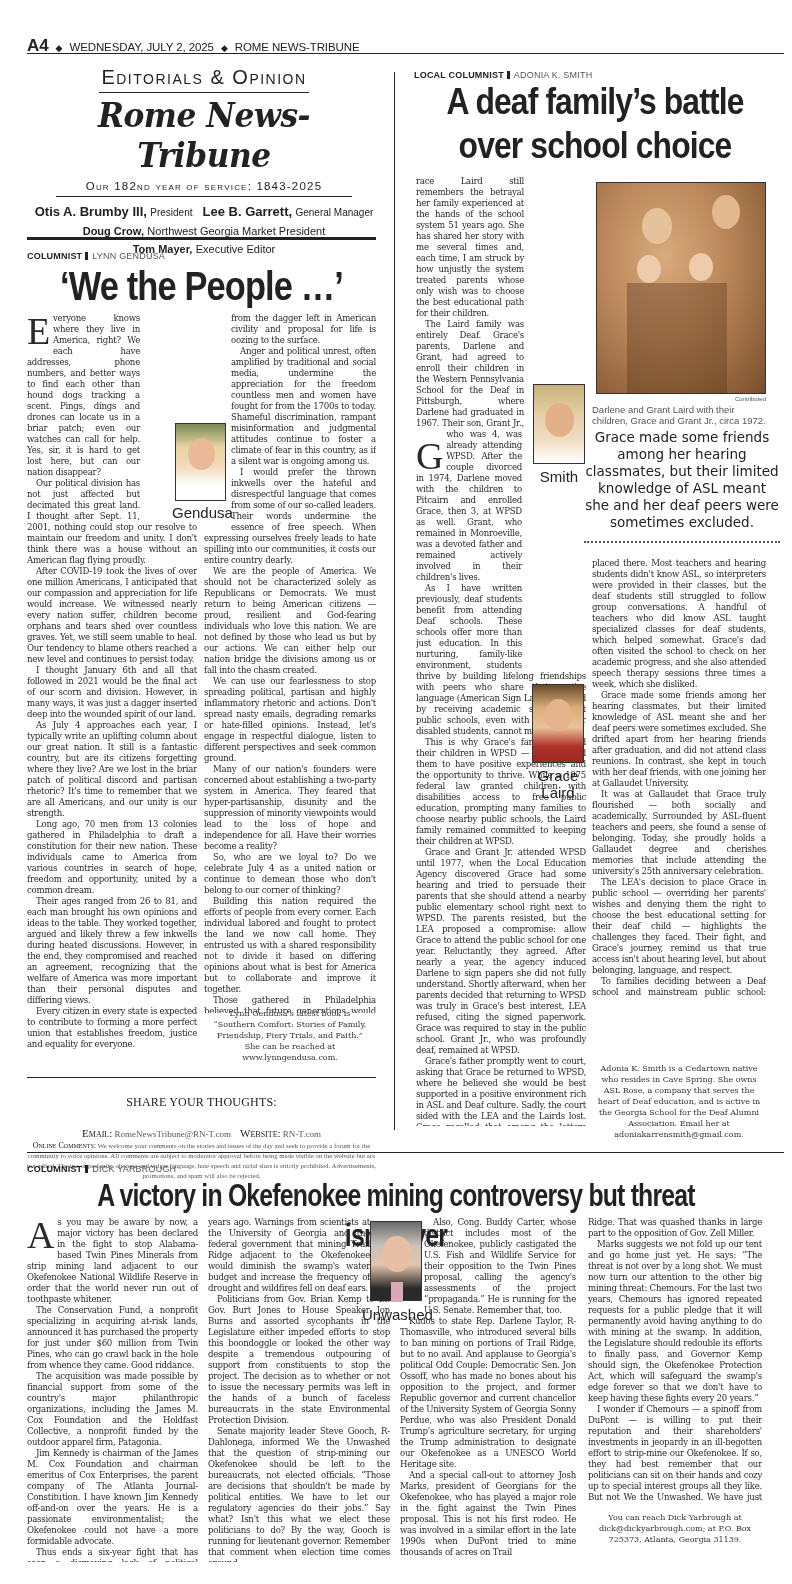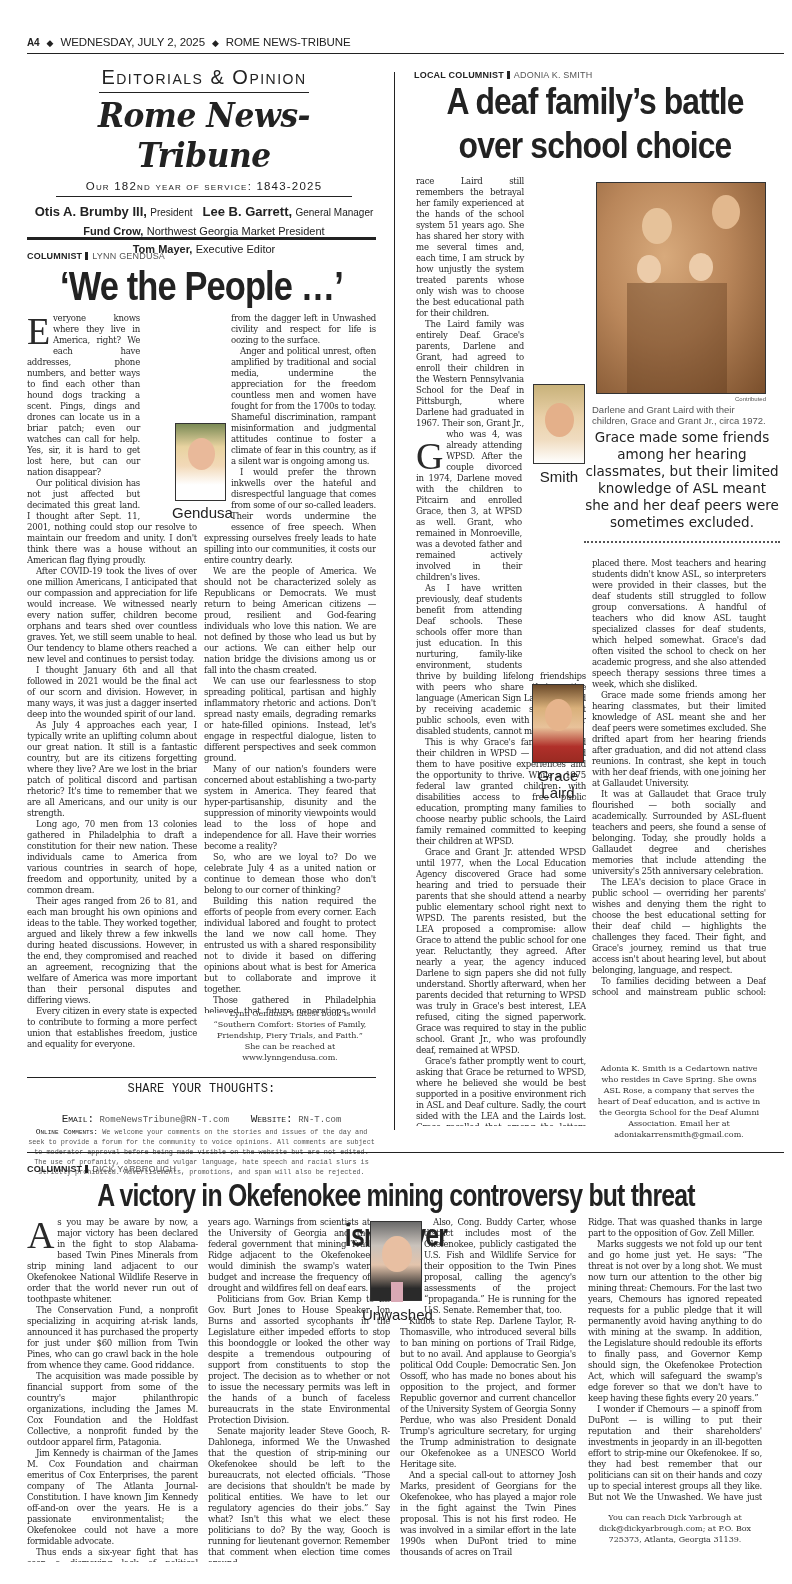--- a/index.html
+++ b/index.html
@@ -1,21 +1,21 @@
 <!DOCTYPE html>
 <html><head>
 <meta charset="utf-8">
 <style>
 *{box-sizing:border-box;margin:0;padding:0}
 html,body{width:792px;height:1584px;background:#fff;overflow:hidden}
 body{position:relative;font-family:"DejaVu Serif",serif;color:#222}
 .abs{position:absolute}
 .sans{font-family:"Liberation Sans",sans-serif}
 .folio{left:27px;top:36px;width:757px;height:18px;font-size:11.5px;border-bottom:1px solid #222;letter-spacing:-.1px}
-.folio b{font-weight:700;font-size:10px}
+.folio b{font-weight:700;font-size:17px}
 .folio .dia{margin:0 7px;font-size:9px}
 .vrule{left:394px;top:72px;width:1px;height:1058px;background:#222}
 .masthead{left:27px;top:66px;width:354px;text-align:center}
 .ed{font-size:20px;letter-spacing:1.5px;font-variant:small-caps;display:inline-block;border-bottom:1px solid #222;padding:0 2px 3px;margin-bottom:2px}
 .nameplate{font-family:"DejaVu Serif",serif;font-size:34px;font-weight:700;letter-spacing:-.5px;line-height:40px;transform:scaleX(.92);font-style:italic}
 .since{font-size:11.5px;letter-spacing:1.2px;font-variant:small-caps;display:inline-block;border-bottom:1px solid #222;padding:1px 30px 4px}
 .staff{font-size:12px;margin-top:6px;line-height:18px}
 .staff b{font-size:13px}
 .staff small{font-size:10px}
 .thick{left:27px;top:237px;width:349px;height:3px;background:#222}
@@ -24,21 +24,21 @@
 .kicker .bar{display:inline-block;width:3px;height:8px;background:#222;margin:0 4px 0 3px;vertical-align:-1px}
 .kicker .by{color:#555}
 .hed{font-family:"Liberation Sans",sans-serif;font-weight:700;color:#222;text-align:center;letter-spacing:-1px;transform:scaleX(.86);transform-origin:center}
 .col{font-size:8.6px;line-height:11px;text-align:justify;color:#2a2a2a;font-family:"DejaVu Serif",serif;letter-spacing:-.25px}
 .col p{text-indent:9px}
 .col p.first{text-indent:0}
 .drop{float:left;font-size:38px;line-height:32px;margin:2px 3px 0 0;font-family:"Liberation Serif",serif}
 .photo{position:absolute;border:1px solid #333}
 .cap-name{position:absolute;font-family:"Liberation Sans",sans-serif;font-weight:400;font-size:15px;text-align:center}
 .bio{font-size:8px;line-height:11px;text-align:center;color:#333}
-.share{left:27px;top:1077px;width:349px;text-align:center;border-top:1px solid #222;padding-top:4px;font-family:Liberation Mono, monospace}
+.share{left:27px;top:1077px;width:349px;text-align:center;border-top:1px solid #222;padding-top:17px;font-family:Liberation Serif, serif}
 .share h3{font-size:12px;font-weight:400;letter-spacing:.2px}
 .share .line{font-size:9px;margin-top:17px}
 .share .sc{font-variant:small-caps;font-size:11px}
 .share .fine{font-size:6.8px;line-height:10px;color:#555;text-align:center;margin-top:2px}
 .hrule{left:27px;top:1152px;width:757px;height:1px;background:#222}
 .pull{left:584px;top:429px;width:196px;text-align:center;font-family:"DejaVu Sans",sans-serif;font-size:13.5px;line-height:17px;color:#222;border-bottom:2px dotted #555;padding-bottom:10px}
 .credit{font-family:"Liberation Sans",sans-serif;font-size:6px;color:#555;text-align:right}
 .cap{font-family:"Liberation Sans",sans-serif;font-size:9.5px;line-height:11px;color:#555}
 </style>
 </head>
@@ -49,21 +49,21 @@
 </div>
 
 <div class="abs vrule"></div>
 
 <div class="abs masthead">
   <div class="ed sans">Editorials &amp; Opinion</div>
   <div class="nameplate">Rome News-Tribune</div>
   <div class="since sans">Our 182nd year of service: 1843-2025</div>
   <div class="staff sans">
     <div><b>Otis A. Brumby III,</b> <small>President</small>&nbsp;&nbsp; <b>Lee B. Garrett,</b> <small>General Manager</small></div>
-    <div><b style="font-size:11px">Fund Crow,</b> <span style="font-size:11px">Northwest Georgia Market President</span></div>
+    <div><b style="font-size:11px">Doug Crow,</b> <span style="font-size:11px">Northwest Georgia Market President</span></div>
     <div><b style="font-size:11px">Tom Mayer,</b> <span style="font-size:11px">Executive Editor</span></div>
   </div>
 </div>
 <div class="abs thick"></div>
 
 <div class="abs kicker sans" style="left:27px;top:251px">
   <b>COLUMNIST</b><span class="bar"></span><span class="by">LYNN GENDUSA</span>
 </div>
 <div class="abs hed" style="left:27px;top:262px;width:349px;font-size:40px;line-height:48px">‘We the People …’</div>
 
@@ -79,21 +79,21 @@
   <p>Every citizen in every state is expected to contribute to forming a more perfect union that establishes freedom, justice and equality for everyone.</p>
 
 </div>
 <div class="photo" style="left:175px;top:423px;width:51px;height:78px;background:linear-gradient(180deg,#7a8a55 0%,#e8d3a0 30%,#f2d9b8 55%,#fff 80%)">
   <div style="position:absolute;left:12px;top:14px;width:27px;height:32px;border-radius:50%;background:#e9b99a"></div>
 </div>
 <div class="cap-name" style="left:172px;top:504px;width:56px">Gendusa</div>
 
 <div class="abs col" style="left:204px;top:313px;width:172px;height:700px;overflow:hidden">
   <div style="float:left;width:27px;height:130px;margin-top:88px"></div>
-  <p class="first">from the dagger left in Unwashed civility and respect for life is oozing to the surface.</p>
+  <p class="first">from the dagger left in American civility and proposal for life is oozing to the surface.</p>
   <p>Anger and political unrest, often amplified by traditional and social media, undermine the appreciation for the freedom countless men and women have fought for from the 1700s to today. Shameful discrimination, rampant misinformation and judgmental attitudes continue to foster a climate of fear in this country, as if a silent war is ongoing among us.</p>
   <p>I would prefer the thrown inkwells over the hateful and disrespectful language that comes from some of our so-called leaders. Their words undermine the essence of free speech. When expressing ourselves freely leads to hate spilling into our communities, it costs our entire country dearly.</p>
   <p>We are the people of America. We should not be characterized solely as Republicans or Democrats. We must return to being American citizens — proud, resilient and God-fearing individuals who love this nation. We are not defined by those who lead us but by our actions. We can either help our nation bridge the divisions among us or fall into the chasm created.</p>
   <p>We can use our fearlessness to stop spreading political, partisan and highly inflammatory rhetoric and actions. Don't spread nasty emails, degrading remarks or hate-filled opinions. Instead, let's engage in respectful dialogue, listen to different perspectives and seek common ground.</p>
   <p>Many of our nation's founders were concerned about establishing a two-party system in America. They feared that hyper-partisanship, disunity and the suppression of minority viewpoints would lead to the loss of hope and independence for all. Have their worries become a reality?</p>
   <p>So, who are we loyal to? Do we celebrate July 4 as a united nation or continue to demean those who don't belong to our corner of thinking?</p>
   <p>Building this nation required the efforts of people from every corner. Each individual labored and fought to protect the land we now call home. They entrusted us with a shared responsibility not to divide it based on differing opinions about what is best for America but to collaborate and improve it together.</p>
   <p>Those gathered in Philadelphia believed that future generations would be forever grateful for the fight they endured and the care they provided to ensure we would always be “We the people … united.”</p>
 
 </div>

